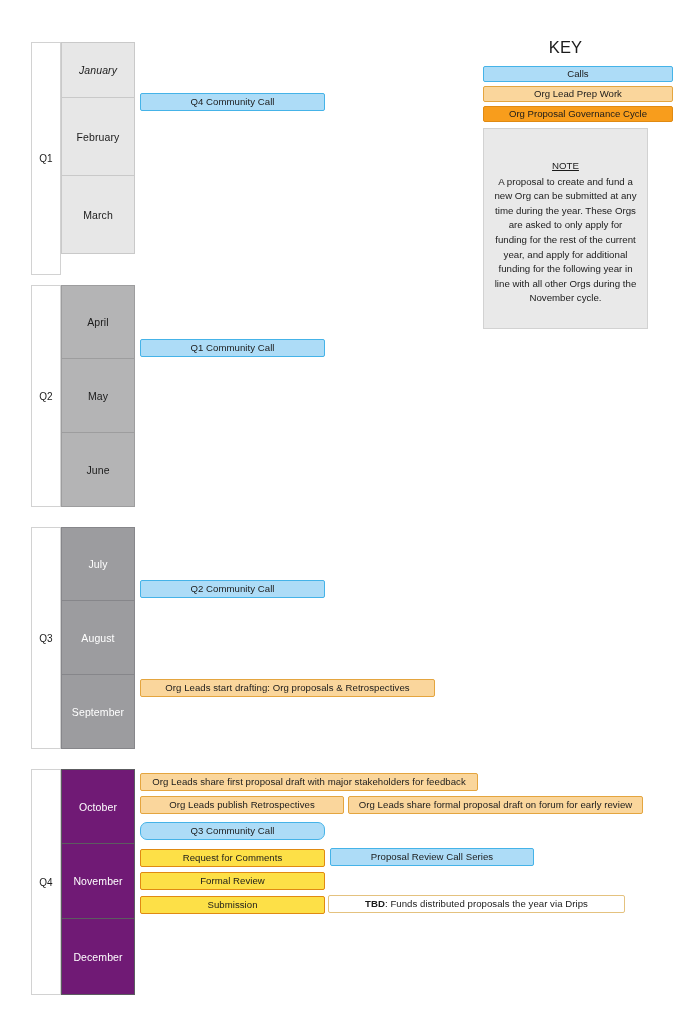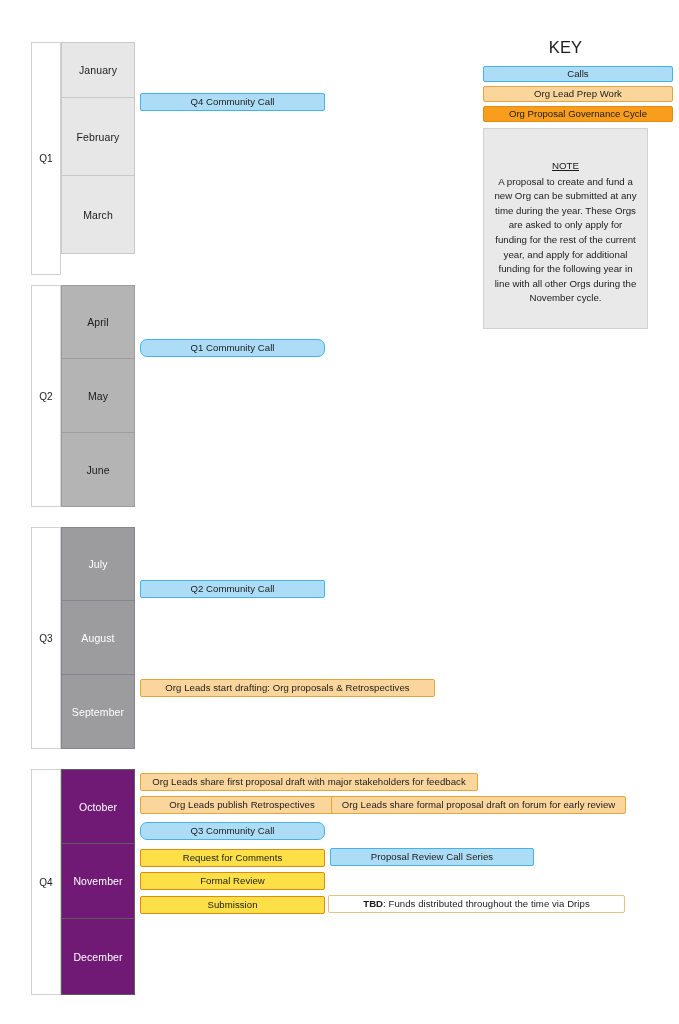--- a/index.html
+++ b/index.html
@@ -154,21 +154,21 @@
   #note-body { display: block; }
 </style>
 </head>
 <body>
 
 <div id="canvas">
 
   <div class="quarter shade-1" style="left:31px; top:42px; height:233px;">
     <div class="q-label">Q1</div>
     <div class="months">
-      <div class="month" style="height:56px;">January</div>
+      <div class="month" style="height:56px;font-style:italic;">January</div>
       <div class="month" style="height:78px;">February</div>
       <div class="month" style="height:78px;">March</div>
     </div>
   </div>
 
   <div class="quarter shade-2" style="left:31px; top:285px; height:222px;">
     <div class="q-label">Q2</div>
     <div class="months">
       <div class="month" style="height:74px;">April</div>
       <div class="month" style="height:74px;">May</div>
@@ -189,45 +189,45 @@
     <div class="q-label">Q4</div>
     <div class="months">
       <div class="month" style="height:75px;">October</div>
       <div class="month" style="height:75px;">November</div>
       <div class="month" style="height:76px;">December</div>
     </div>
   </div>
 
   <div class="bar call" style="left:140px; top:93px; width:185px;">Q4 Community Call</div>
 
-  <div class="bar call" style="left:140px; top:339px; width:185px;border-radius:7px;">Q1 Community Call</div>
+  <div class="bar call" style="left:140px; top:339px; width:185px;">Q1 Community Call</div>
 
   <div class="bar call" style="left:140px; top:580px; width:185px;">Q2 Community Call</div>
 
   <div class="bar prep" style="left:140px; top:679px; width:295px;">Org Leads start drafting: Org proposals &amp; Retrospectives</div>
 
   <div class="bar prep" style="left:140px; top:773px; width:338px;">Org Leads share first proposal draft with major stakeholders for feedback</div>
 
   <div class="bar prep" style="left:140px; top:796px; width:204px;">Org Leads publish Retrospectives</div>
 
-  <div class="bar prep" style="left:331px; top:796px; width:295px;">Org Leads share formal proposal draft on forum for early review</div>
+  <div class="bar prep" style="left:348px; top:796px; width:295px;">Org Leads share formal proposal draft on forum for early review</div>
 
   <div class="bar call" style="left:140px; top:822px; width:185px;border-radius:7px;">Q3 Community Call</div>
 
   <div class="bar gov" style="left:140px; top:849px; width:185px;">Request for Comments</div>
 
   <div class="bar call" style="left:330px; top:848px; width:204px;">Proposal Review Call Series</div>
 
   <div class="bar gov" style="left:140px; top:872px; width:185px;">Formal Review</div>
 
   <div class="bar gov" style="left:140px; top:896px; width:185px;">Submission</div>
 
   <div class="bar note-bar" style="left:328px; top:895px; width:297px;">
       <span style="font-weight:bold;">TBD</span>
-      <span>: Funds distributed throughout the time via Drips</span>
+      <span>: Funds distributed proposals the year via Drips</span>
     </div>
 
   <div id="key">
     <h1 id="key-title">KEY</h1>
 
     <div class="key-row call">Calls</div>
     <div class="key-row prep">Org Lead Prep Work</div>
     <div class="key-row gov">Org Proposal Governance Cycle</div>
 
     <div id="note-box">

